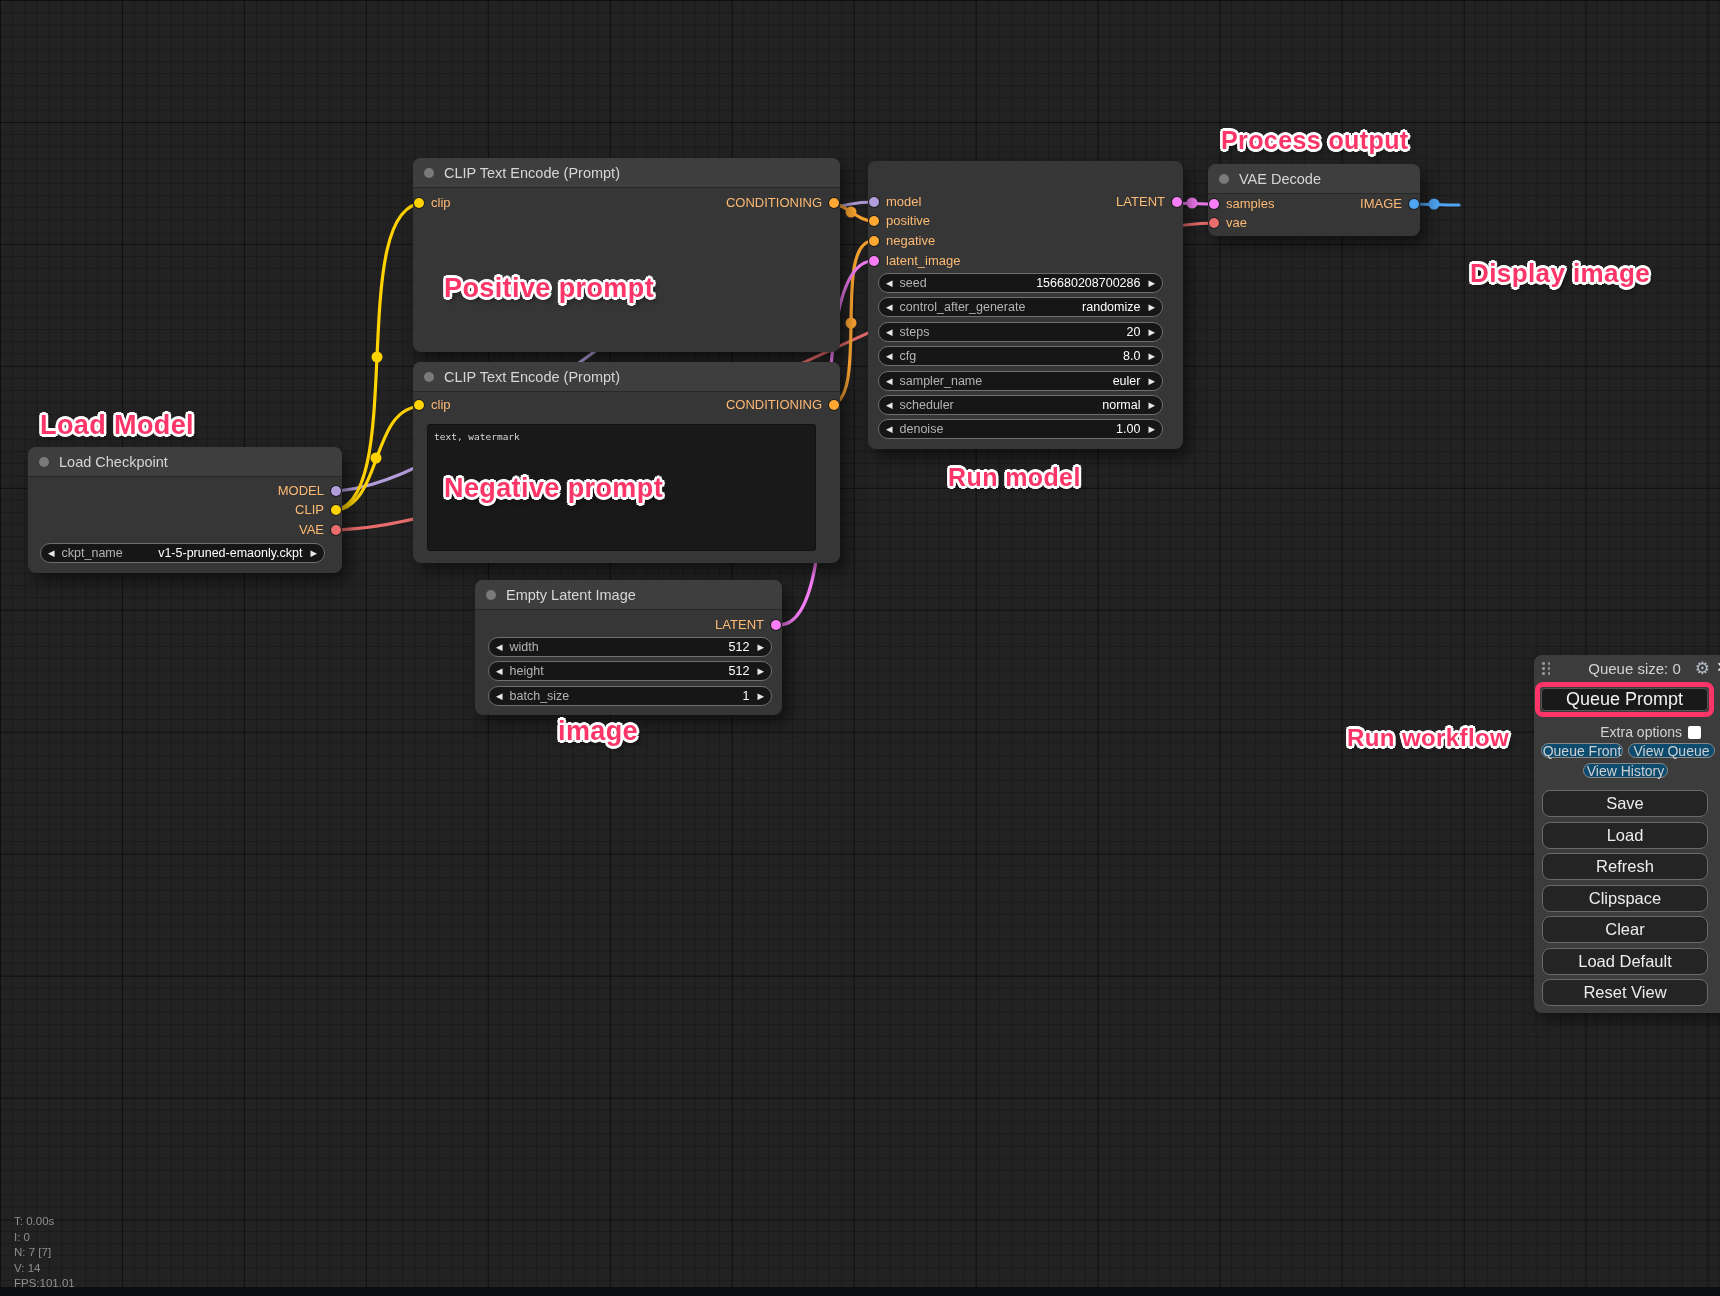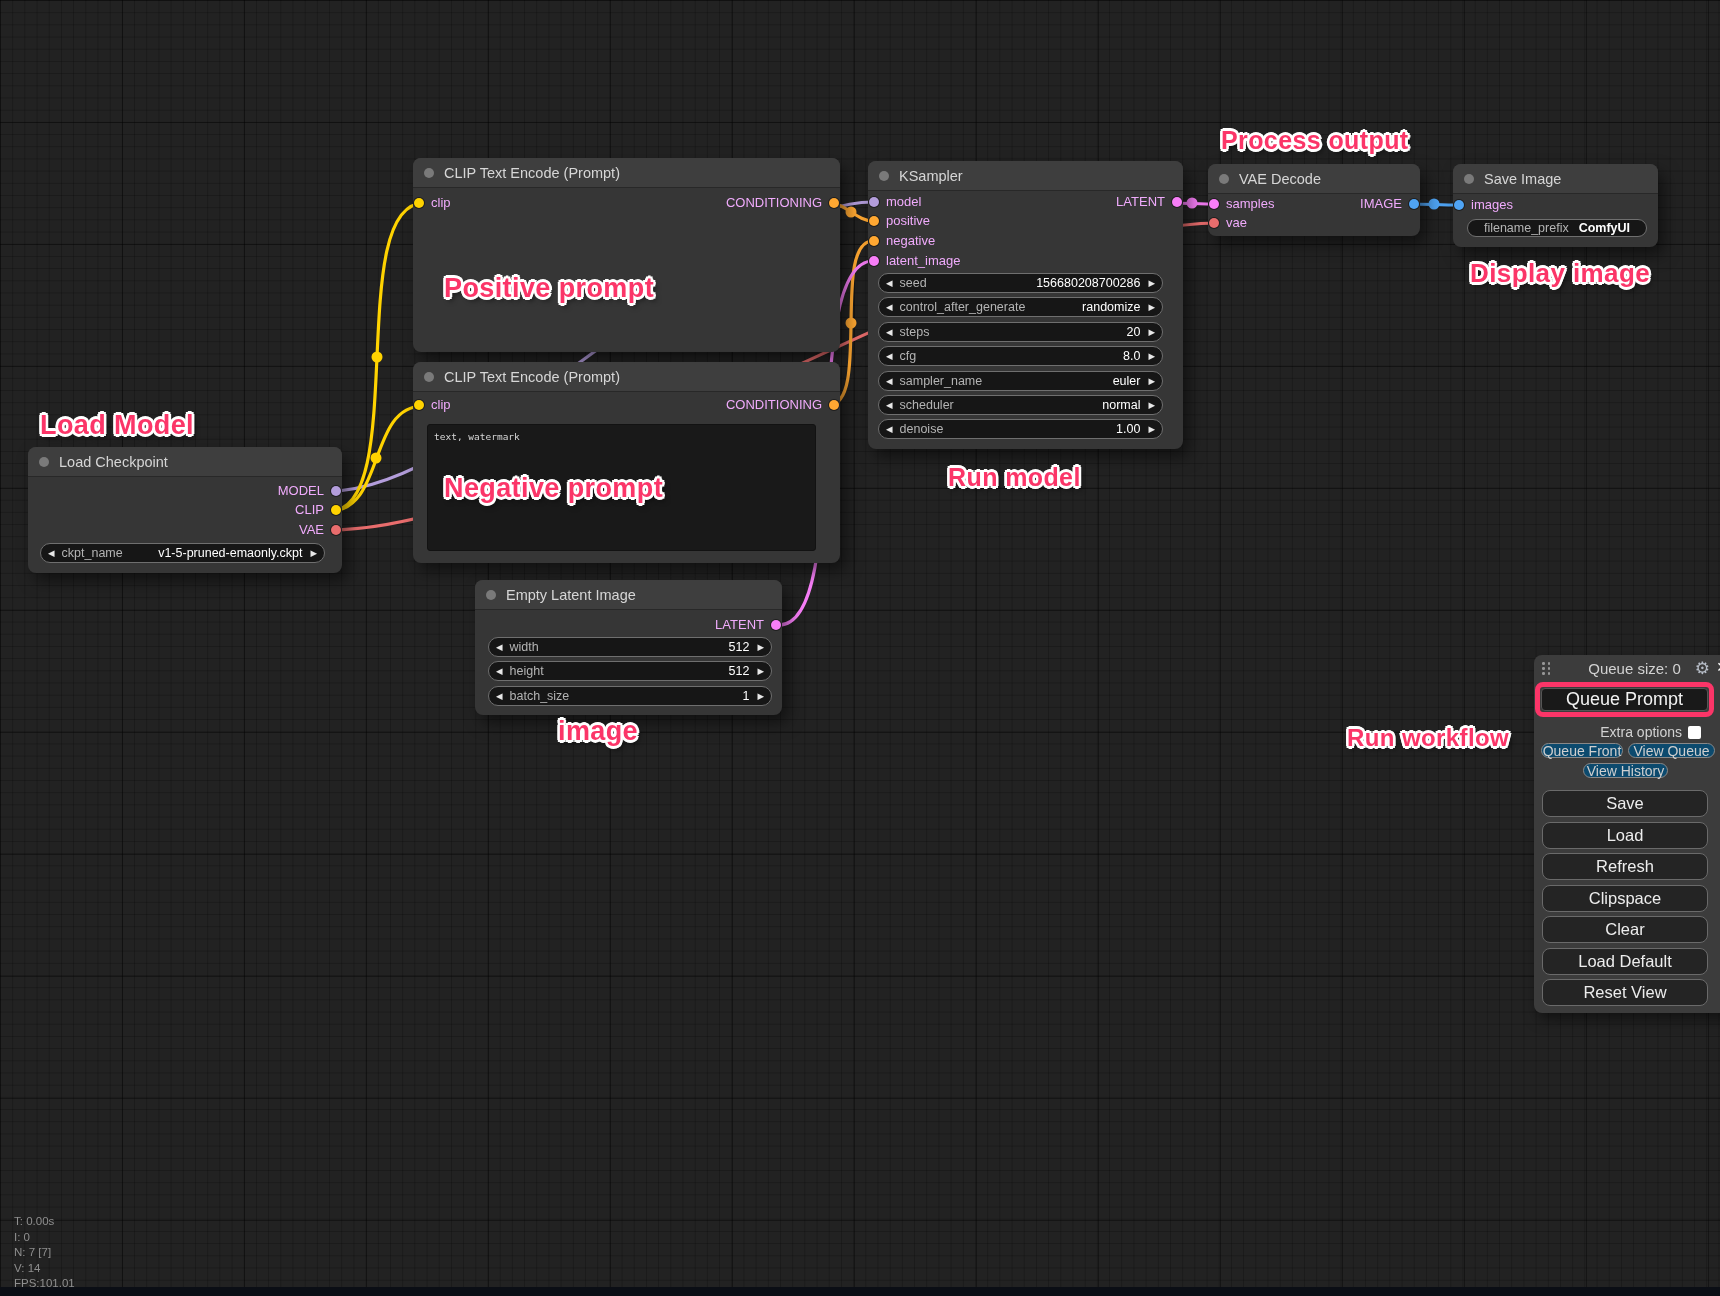--- a/index.html
+++ b/index.html
@@ -21,21 +21,21 @@
   .d-latent{fill:var(--port-latent);} .d-image{fill:var(--port-image);}
 
   .node{position:absolute;background:var(--node-bg);border-radius:8px;z-index:2;
     box-shadow:6px 8px 16px rgba(0,0,0,.5);}
   .ntitle{position:absolute;left:0;top:0;right:0;height:30px;background:var(--node-title);
     border-radius:8px 8px 0 0;border-bottom:1px solid rgba(0,0,0,.35);color:#d6d6d6;
     font-size:14.5px;line-height:30px;padding-left:31px;white-space:nowrap;overflow:hidden;
     box-sizing:border-box;}
   .tdot{position:absolute;left:11px;top:10px;width:10px;height:10px;border-radius:50%;
     background:#7a7a7a;}
-  .prow{position:absolute;height:18px;line-height:18px;font-size:13px;color:#f0abfc;
+  .prow{position:absolute;height:18px;line-height:18px;font-size:13px;color:#fdba74;
     white-space:nowrap;z-index:3;}
   .prow.in{left:0;padding-left:18px;}
   .prow.out{right:0;padding-right:18px;}
   .pdot{position:absolute;top:50%;width:10px;height:10px;margin-top:-5px;border-radius:50%;
     box-shadow:0 0 0 1px rgba(0,0,0,.45);}
   .prow.in .pdot{left:1px;}
   .prow.out .pdot{right:1px;}
   .c-model{background:var(--port-model);} .c-clip{background:var(--port-clip);}
   .c-vae{background:var(--port-vae);} .c-cond{background:var(--port-cond);}
   .c-latent{background:var(--port-latent);} .c-image{background:var(--port-image);}
@@ -165,24 +165,20 @@
       <span>clip</span>
     </div>
     <div class="prow out" style="top:34px">
       <span>CONDITIONING</span>
       <span class="pdot c-cond"></span>
     </div>
     <div class="ta" style="left:14px;top:62px;width:389px;height:127px">text, watermark</div>
   </div>
 
   <div class="node" style="left:868px;top:161px;width:315px;height:288px">
-    <div class="ntitle">
-      <span class="tdot"></span>
-      <span>KSampler</span>
-    </div>
     <div class="prow in" style="top:32px">
       <span class="pdot c-model"></span>
       <span>model</span>
     </div>
     <div class="prow out" style="top:32px">
       <span>LATENT</span>
       <span class="pdot c-latent"></span>
     </div>
     <div class="prow in" style="top:51px">
       <span class="pdot c-cond"></span>
@@ -252,34 +248,20 @@
     <div class="prow out" style="top:31px">
       <span>IMAGE</span>
       <span class="pdot c-image"></span>
     </div>
     <div class="prow in" style="top:50px">
       <span class="pdot c-vae"></span>
       <span>vae</span>
     </div>
   </div>
 
-  <div class="node" style="left:1453px;top:164px;width:205px;height:83px">
-    <div class="ntitle">
-      <span class="tdot"></span>
-      <span>Save Image</span>
-    </div>
-    <div class="prow in" style="top:32px">
-      <span class="pdot c-image"></span>
-      <span>images</span>
-    </div>
-    <div class="pill noarr" style="left:14px;right:11px;top:55px;height:18px">
-      <span class="wlabel">filename_prefix</span>
-      <span class="wvalue">ComfyUI</span>
-    </div>
-  </div>
 
   <div class="node" style="left:475px;top:580px;width:307px;height:135px">
     <div class="ntitle">
       <span class="tdot"></span>
       <span>Empty Latent Image</span>
     </div>
     <div class="prow out" style="top:36px">
       <span>LATENT</span>
       <span class="pdot c-latent"></span>
     </div>

